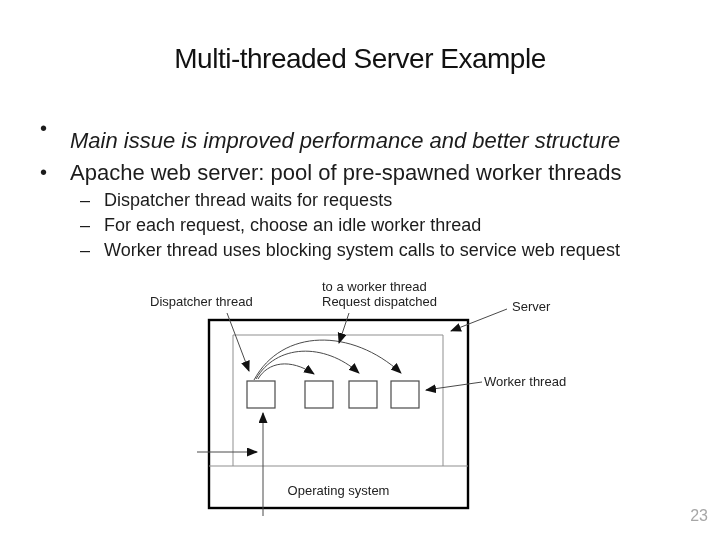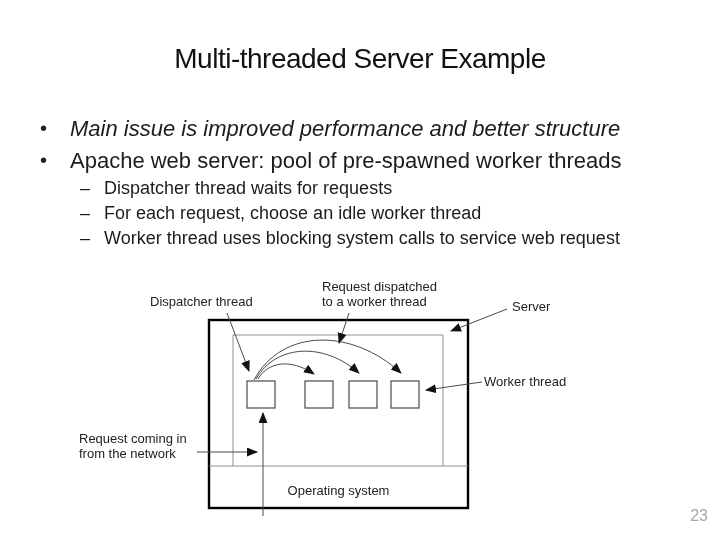--- a/index.html
+++ b/index.html
@@ -9,21 +9,21 @@
     overflow:hidden; font-family:"Liberation Sans", sans-serif; color:#1c1c1c;
   }
   .title {
     position:absolute; top:36px; left:0; width:720px; text-align:center;
     font-size:28px; line-height:46px; font-weight:400; color:#111;
     letter-spacing:-0.5px; font-family:"Liberation Sans", sans-serif;
   }
   .bullets { position:absolute; left:40px; top:113px; width:660px; }
   .b1 { display:flex; font-size:22px; line-height:31.5px; color:#1c1c1c; }
   .b1 .marker { width:30px; flex:0 0 30px; font-size:20px; }
-  .b1.italic .text { font-style:italic; }
+  .b1.italic .text { font-style:italic;margin-top:12px; }
   .b2 { display:flex; font-size:18px; line-height:25px; margin-left:40px; color:#1c1c1c; }
   .b2 .marker { width:24px; flex:0 0 24px; }
   .diagram-svg { position:absolute; left:0; top:0; width:720px; height:540px; }
   .thick { stroke:#000; stroke-width:2.4px; fill:none; }
   .thin-gray { stroke:#8f8f8f; stroke-width:1px; fill:none; }
   .tbox { stroke:#4a4a4a; stroke-width:1.2px; fill:#fff; }
   .curve { stroke:#4a4a4a; stroke-width:1px; fill:none; }
   .leader { stroke:#4a4a4a; stroke-width:1px; fill:none; }
   .dlabel {
     position:absolute; font-size:13px; line-height:15px; color:#222;
@@ -91,30 +91,26 @@
     <path class="leader" d="M507,309 L451,331" marker-end="url(#ah)"></path>
     <path class="leader" d="M482,382 L426,390" marker-end="url(#ah)"></path>
 
     <path class="leader" d="M197,452 L257,452" marker-end="url(#ah)"></path>
     <path class="leader" d="M263,516 L263,413" marker-end="url(#ah)"></path>
   </svg>
 
   <div class="dlabel" style="left:150px; top:294px;">Dispatcher thread</div>
 
   <div class="dlabel" style="left:322px; top:279px;">
+    <div>to a worker thread</div>
     <div>Request dispatched</div>
-    <div>to a worker thread</div>
   </div>
 
   <div class="dlabel" style="left:512px; top:299px;">Server</div>
 
   <div class="dlabel" style="left:484px; top:374px;">Worker thread</div>
 
-  <div class="dlabel" style="left:79px; top:431px;">
-    <div>Request coming in</div>
-    <div>from the network</div>
-  </div>
 
   <div class="dlabel os-label">Operating system</div>
 
   <div class="page-number">23</div>
 
 </div>
 
 </body></html>

